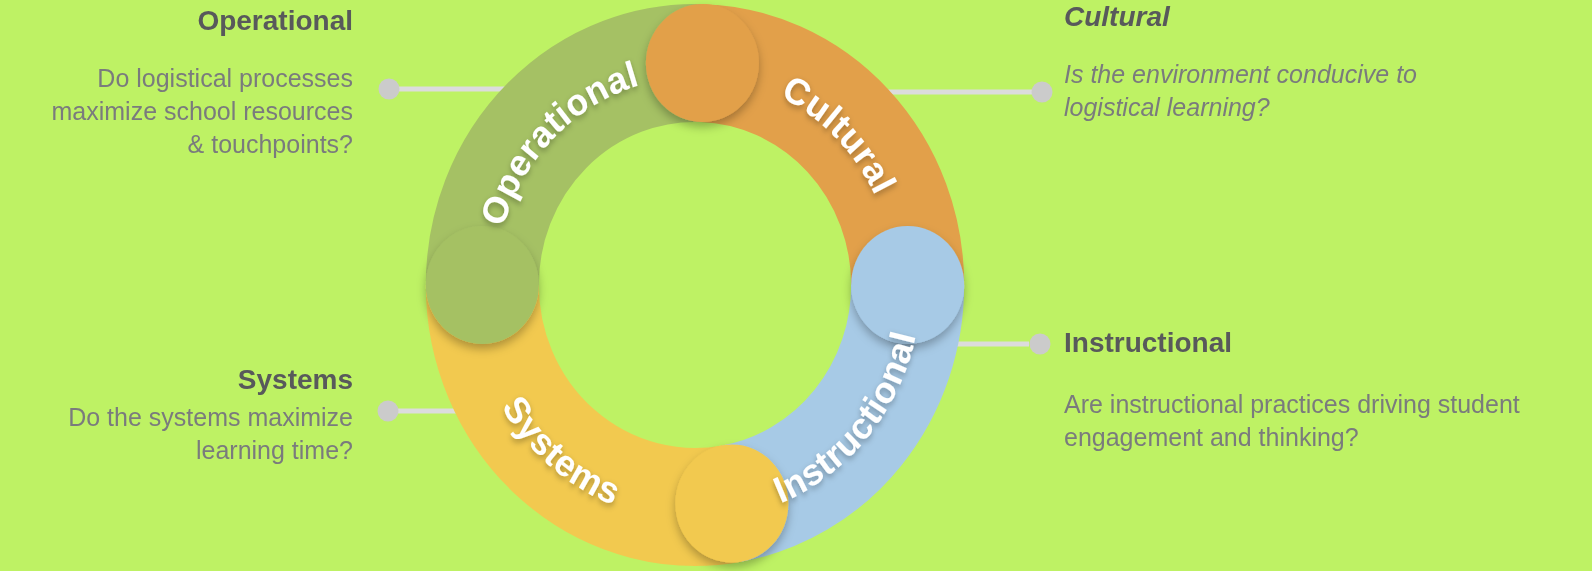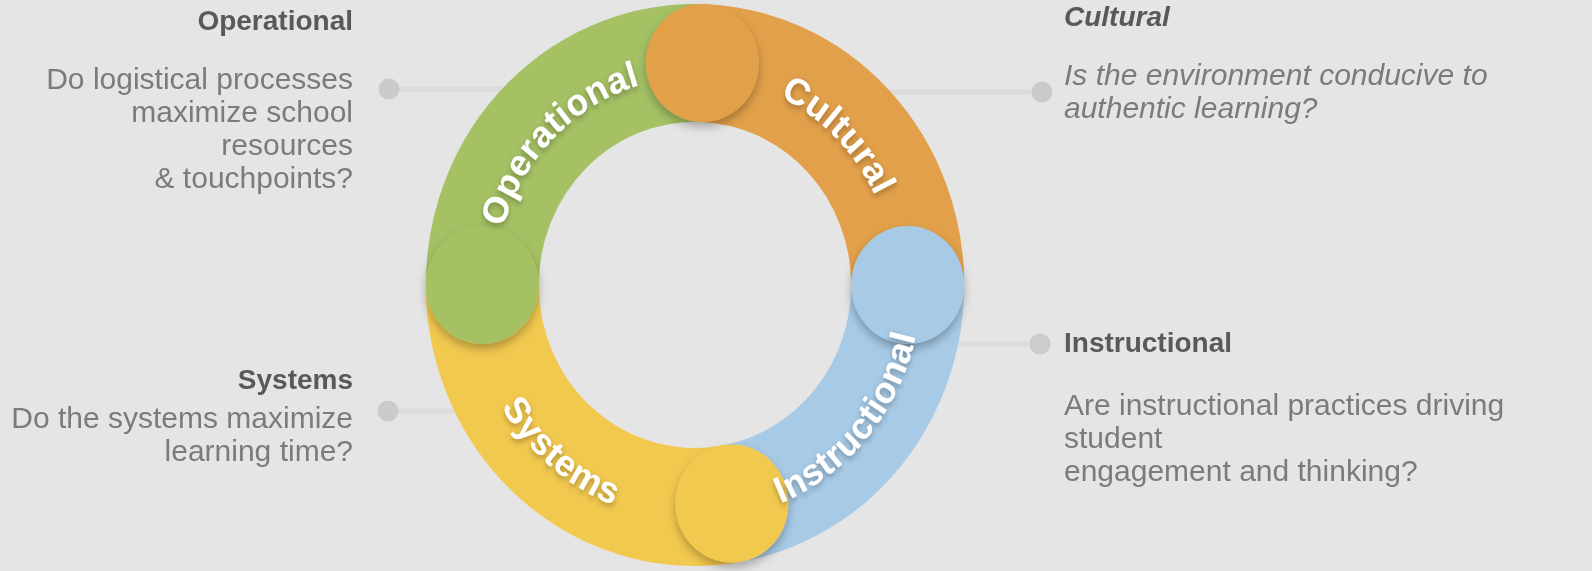--- a/index.html
+++ b/index.html
@@ -1,36 +1,36 @@
 <!DOCTYPE html>
 <html><head>
 <meta charset="utf-8">
 <style>
   html, body { margin: 0; padding: 0; background: #ffffff; }
   .stage {
     position: relative;
     width: 1592px;
     height: 571px;
-    background: #e5e5e5;
+    background: #bef264;
     overflow: hidden;
     font-family: "Liberation Sans", sans-serif;
   }
   .stage > svg { position: absolute; left: 0; top: 0; }
 
   .callout { position: absolute; }
   .callout .title {
     margin: 0;
     font-size: 28px;
     font-weight: 700;
     line-height: 34px;
     color: #58595b;
   }
   .callout .question {
     margin: 0;
-    font-size: 30px;
+    font-size: 25px;
     line-height: 33px;
     color: #7a7b7d;
     white-space: pre-line;
   }
   .align-right { text-align: right; }
 
   #callout-operational   { top: 4px;   right: 1239px; width: 353px; }
   #callout-operational .title { margin-bottom: 24px; }
 
   #callout-cultural      { top: 0px;   left: 1064px;  width: 520px; font-style: italic; }
@@ -114,21 +114,21 @@
   <div class="callout align-right" id="callout-operational">
     <h3 class="title">Operational</h3>
     <p class="question">Do logistical processes
 maximize school resources
 &amp; touchpoints?</p>
   </div>
 
   <div class="callout" id="callout-cultural">
     <h3 class="title">Cultural</h3>
     <p class="question">Is the environment conducive to
-authentic learning?</p>
+logistical learning?</p>
   </div>
 
   <div class="callout" id="callout-instructional">
     <h3 class="title">Instructional</h3>
     <p class="question">Are instructional practices driving student
 engagement and thinking?</p>
   </div>
 
   <div class="callout align-right" id="callout-systems">
     <h3 class="title">Systems</h3>

